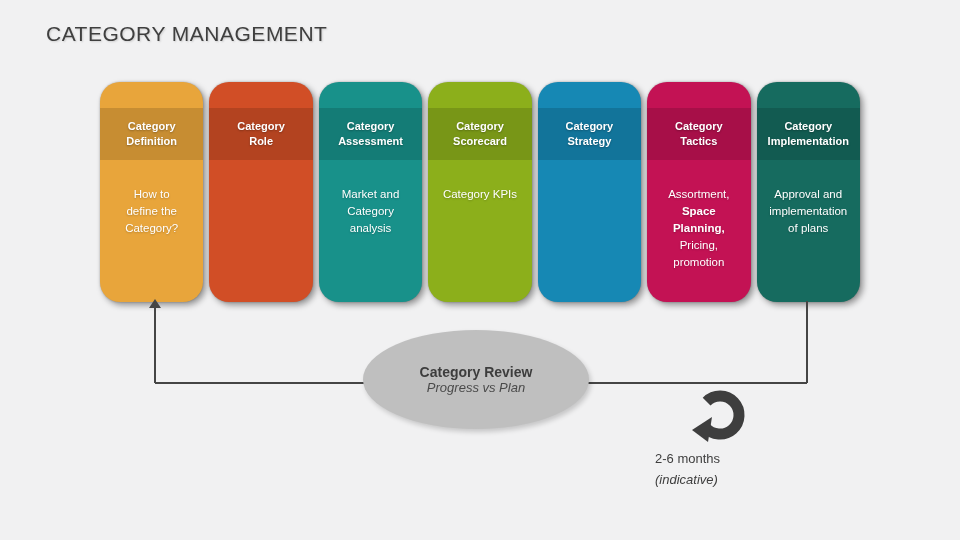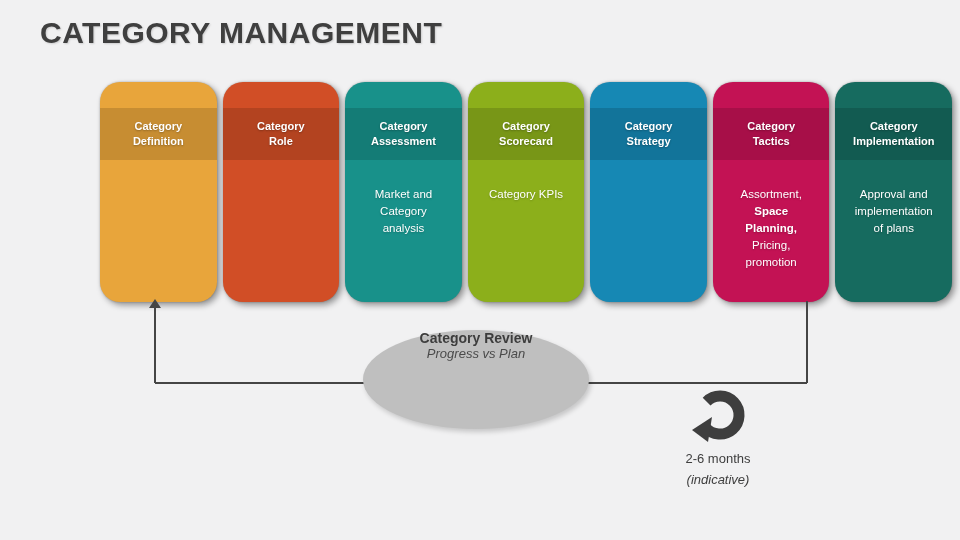--- a/index.html
+++ b/index.html
@@ -7,29 +7,29 @@
     width:960px;height:540px;
     background:#f1f1f2;
     font-family:"Liberation Sans", sans-serif;
     position:relative;
     overflow:hidden;
   }
   .slide{position:absolute;inset:0;}
 
   
   .page-title{
-    position:absolute;left:38px;top:14px;margin:2px;
-    font-size:30px;font-weight:bold;color:#3f3f3f;
+    position:absolute;left:38px;top:14px;margin:8px;
+    font-size:21px;font-weight:normal;color:#3f3f3f;
     letter-spacing:.5px;
     text-shadow:1px 1px 2px rgba(0,0,0,.15);
   }
 
   
   .cards{
-    position:absolute;left:100px;top:82px;width:852px;height:220px;
+    position:absolute;left:100px;top:82px;width:760px;height:220px;
     display:flex;gap:6px;
   }
   .card{
     flex:1;border-radius:20px;color:#fff;position:relative;
     box-shadow:3px 3px 6px rgba(0,0,0,.40), 0 0 2px rgba(0,0,0,.25);
   }
   .card-top{height:26px;}
   .card-header{
     height:52px;background:rgba(0,0,0,.14);
     display:flex;align-items:center;justify-content:center;
@@ -52,44 +52,47 @@
   .arrowhead-up{
     position:absolute;left:149px;top:299px;width:0;height:0;
     border-left:6px solid transparent;border-right:6px solid transparent;
     border-bottom:9px solid #454545;
   }
 
   
   .ellipse{
     position:absolute;left:363px;top:330px;width:226px;height:99px;
     background:#bfbfbf;border-radius:50%;
-    display:flex;flex-direction:column;align-items:center;justify-content:flex-start;
+    display:flex;flex-direction:column;align-items:center;justify-content:center;
     box-shadow:2px 3px 5px rgba(0,0,0,.18);
   }
   .ellipse-title{font-size:14px;font-weight:bold;color:#3d3d3d;}
   .ellipse-sub{font-size:13px;font-style:italic;color:#4a4a4a;margin-top:0;}
 
   
-  .cycle{position:absolute;left:655px;top:388px;width:126px;text-align:center;color:#3e3e3e;}
+  .cycle{position:absolute;left:655px;top:388px;width:126px;text-align:left;color:#3e3e3e;}
   .cycle svg{display:block;margin:0 auto;}
   .cycle-duration{font-size:13px;margin-top:7px;}
   .cycle-note{font-size:13px;font-style:italic;margin-top:6px;}
 </style>
 </head>
 <body>
 
 <div class="slide">
 
   <h1 class="page-title">CATEGORY MANAGEMENT</h1>
 
   <div class="cards" id="cards">
       <div class="card" style="background: rgb(232, 165, 59);">
         <div class="card-top"></div>
         <div class="card-header">Category
 Definition</div>
+        <div class="card-body"><span>How to
+define the
+Category?</span></div>
       </div>
       <div class="card" style="background: rgb(209, 78, 38);">
         <div class="card-top"></div>
         <div class="card-header">Category
 Role</div>
       </div>
       <div class="card" style="background: rgb(24, 145, 138);">
         <div class="card-top"></div>
         <div class="card-header">Category
 Assessment</div>

